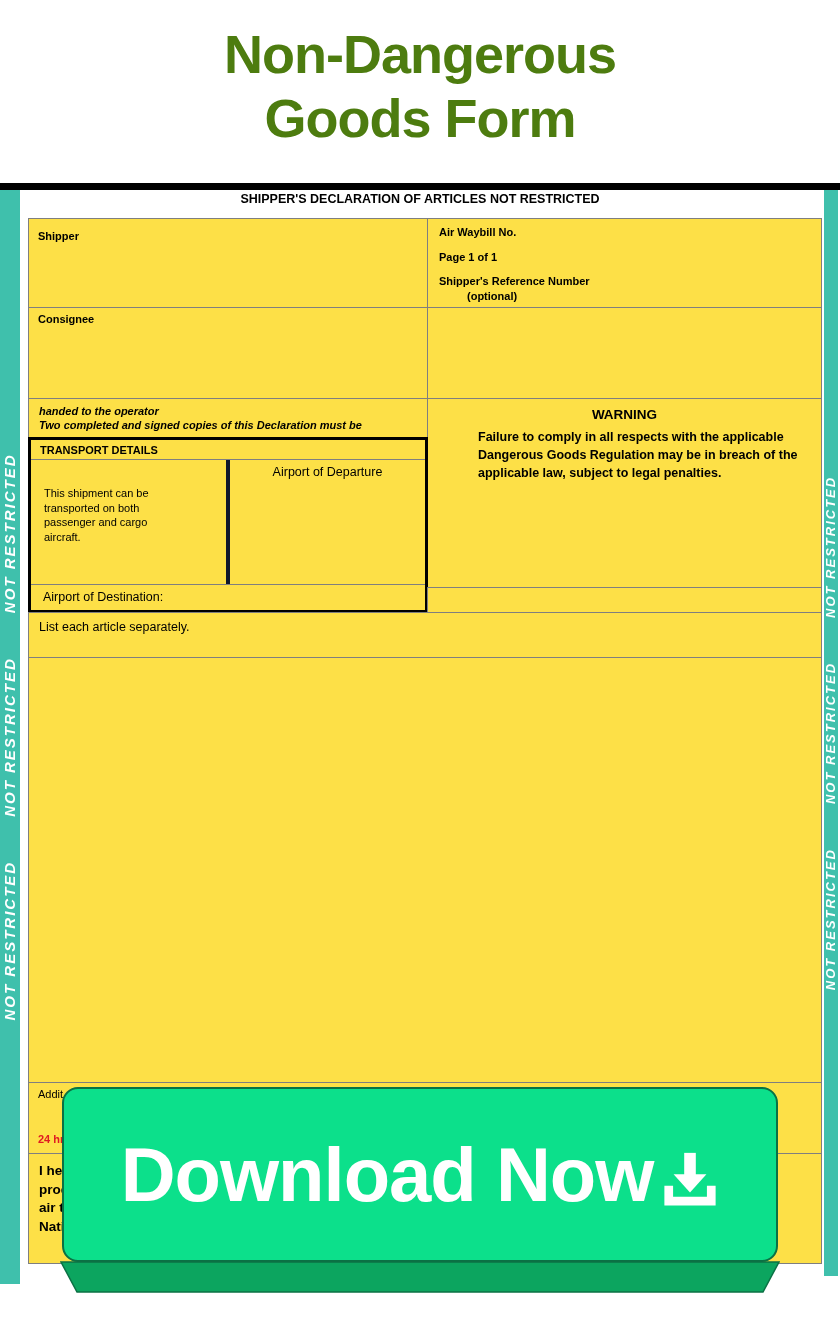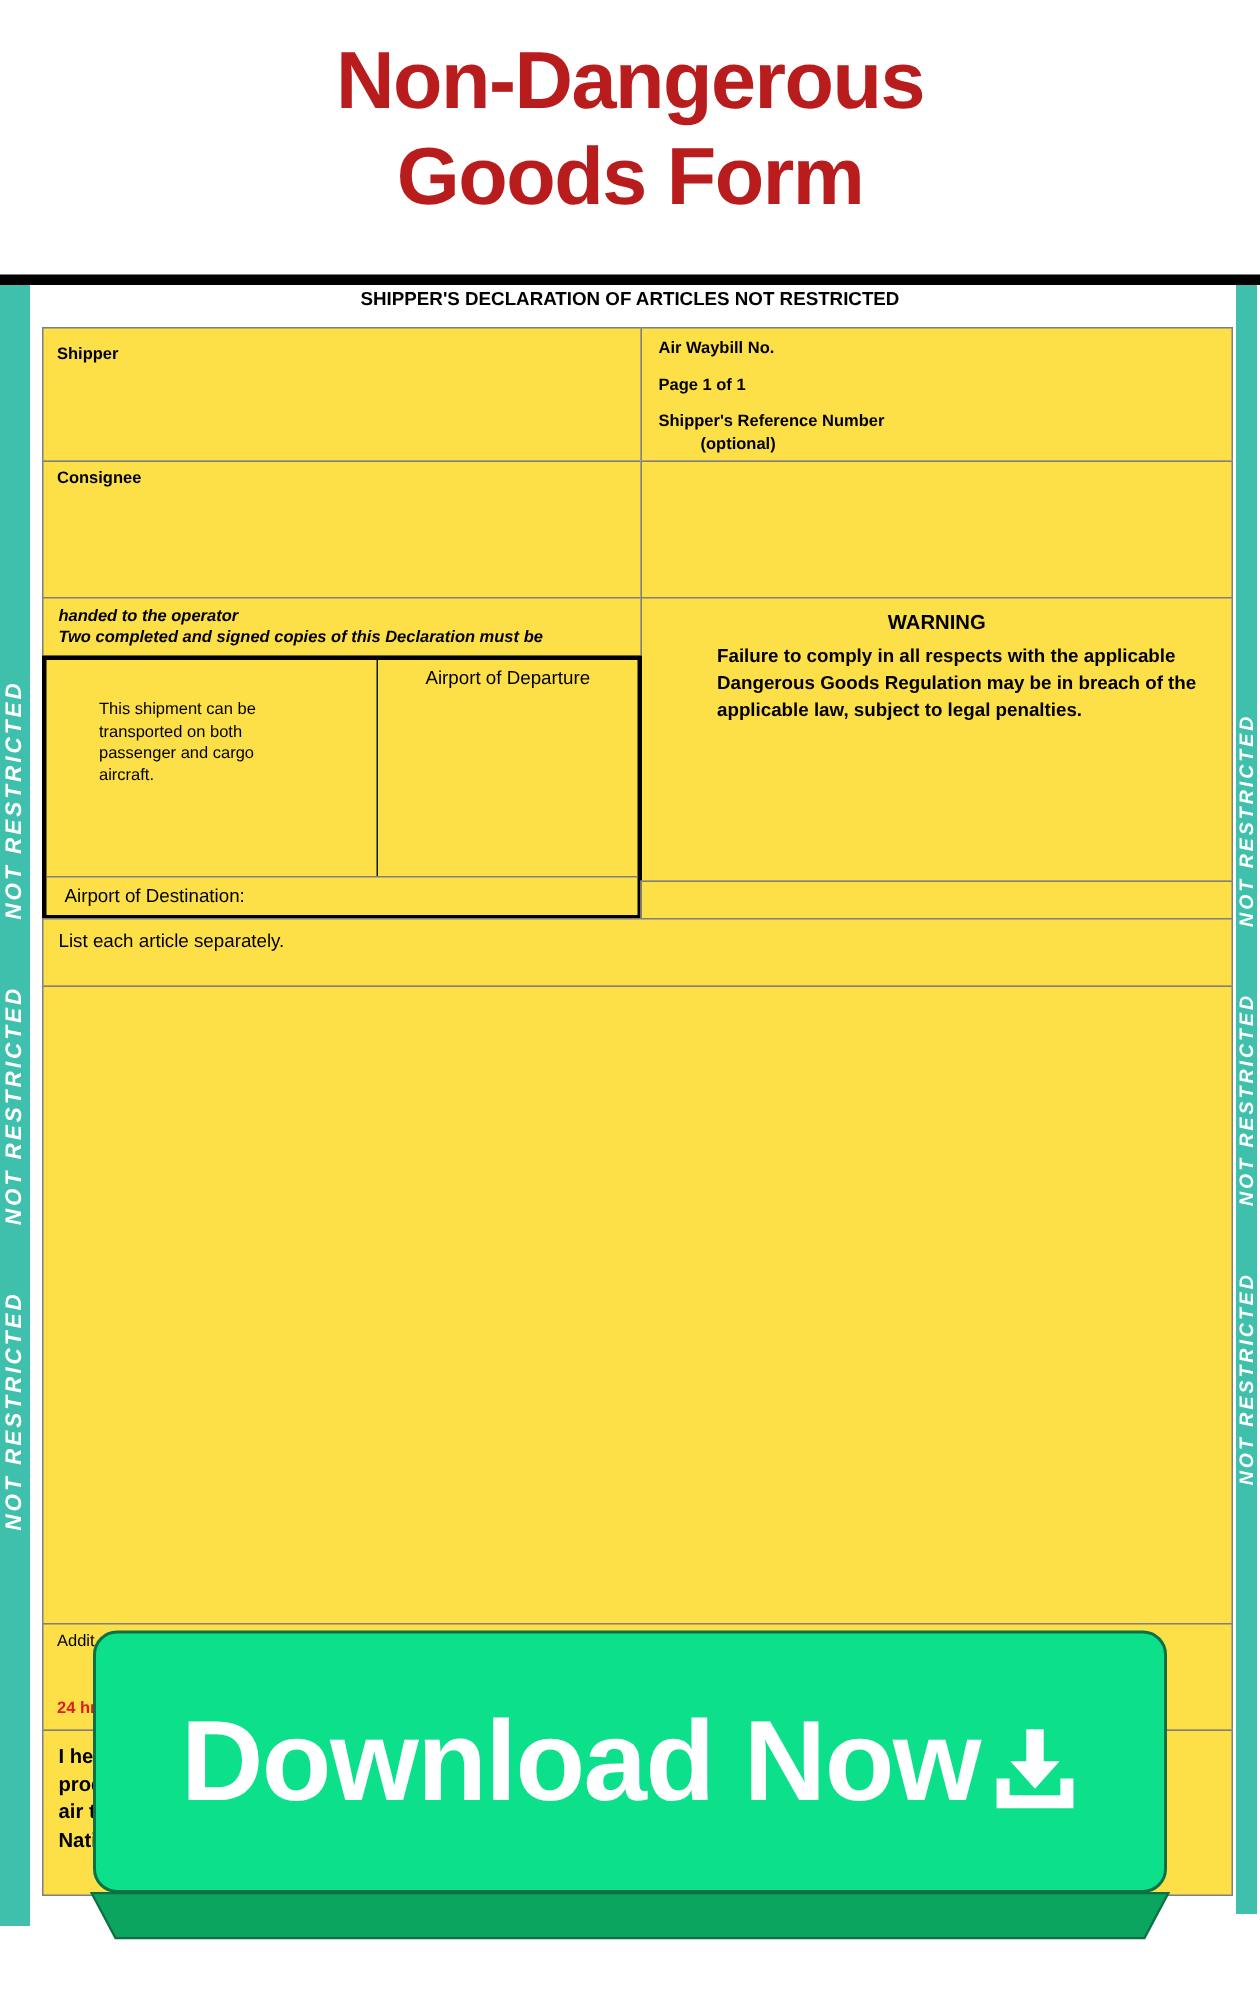--- a/index.html
+++ b/index.html
@@ -1,21 +1,21 @@
 <!DOCTYPE html>
 <html><head>
 <meta charset="utf-8">
 <style>
   html,body{margin:0;padding:0;background:#fff;}
   .canvas{position:relative;width:840px;height:1339px;background:#fff;overflow:hidden;
           font-family:"Liberation Sans",sans-serif;}
 
   
   .page-title{position:absolute;left:0;top:22px;width:100%;text-align:center;
-              color:#b91c1c;font-weight:bold;font-size:54px;line-height:64px;letter-spacing:-1px;}
+              color:#4d7c0f;font-weight:bold;font-size:54px;line-height:64px;letter-spacing:-1px;}
 
   
   .top-bar{position:absolute;left:0;top:183px;width:840px;height:7px;background:#000;}
 
   
   .form-header{position:absolute;left:0;top:192px;width:100%;text-align:center;
                font-size:12.5px;font-weight:bold;color:#000;letter-spacing:0;}
 
   
   .strip{position:absolute;background:#3fc0ac;overflow:hidden;}
@@ -42,22 +42,22 @@
   .copies-box{left:28px;top:398px;width:400px;height:40px;padding:5px 10px;
               font-weight:bold;font-style:italic;font-size:11px;line-height:14px;}
   .warning-box{left:427px;top:398px;width:395px;height:190px;}
   .warning-title{text-align:center;font-weight:bold;font-size:13.5px;margin-top:8px;}
   .warning-text{font-weight:bold;font-size:12.5px;line-height:18px;margin:6px 20px 0 50px;}
 
   .transport-box{left:28px;top:437px;width:400px;height:176px;border:3px solid #000;
                  display:flex;flex-direction:column;}
   .transport-header{border-bottom:1px solid #7f7f7f;padding:4px 9px 3px 9px;}
   .transport-body{flex:1;display:flex;}
-  .transport-left{width:199px;border-right:1px solid #0f172a;box-sizing:border-box;
-                  padding:26px 0 0 13px;margin-left:22px;}
+  .transport-left{width:199px;border-right:4px solid #0f172a;box-sizing:border-box;
+                  padding:26px 0 0 13px;}
   .shipment-note{font-size:11px;line-height:14.5px;width:132px;}
   .transport-right{flex:1;text-align:center;padding-top:5px;font-size:12.5px;}
   .destination-row{border-top:1px solid #7f7f7f;padding:5px 12px;font-size:12.5px;height:26px;
                    box-sizing:border-box;}
   .narrow-right-box{left:427px;top:587px;width:395px;height:26px;}
 
   .article-box{left:28px;top:612px;width:794px;height:46px;padding:6px 10px;
                font-size:12.5px;line-height:16px;}
   .big-empty-box{left:28px;top:657px;width:794px;height:426px;}
   .additional-box{left:28px;top:1082px;width:794px;height:72px;}
@@ -119,20 +119,21 @@
     <div>handed to the operator</div>
     <div>Two completed and signed copies of this Declaration must be</div>
   </div>
 
   <div class="box warning-box">
     <div class="warning-title">WARNING</div>
     <div class="warning-text">Failure to comply in all respects with the applicable Dangerous Goods Regulation may be in breach of the applicable law, subject to legal penalties.</div>
   </div>
 
   <div class="box transport-box">
+    <div class="transport-header lbl">TRANSPORT DETAILS</div>
     <div class="transport-body">
       <div class="transport-left">
         <div class="shipment-note">This shipment can be transported on both passenger and cargo aircraft.</div>
       </div>
       <div class="transport-right">Airport of Departure</div>
     </div>
     <div class="destination-row">Airport of Destination:</div>
   </div>
   <div class="box narrow-right-box"></div>
 

